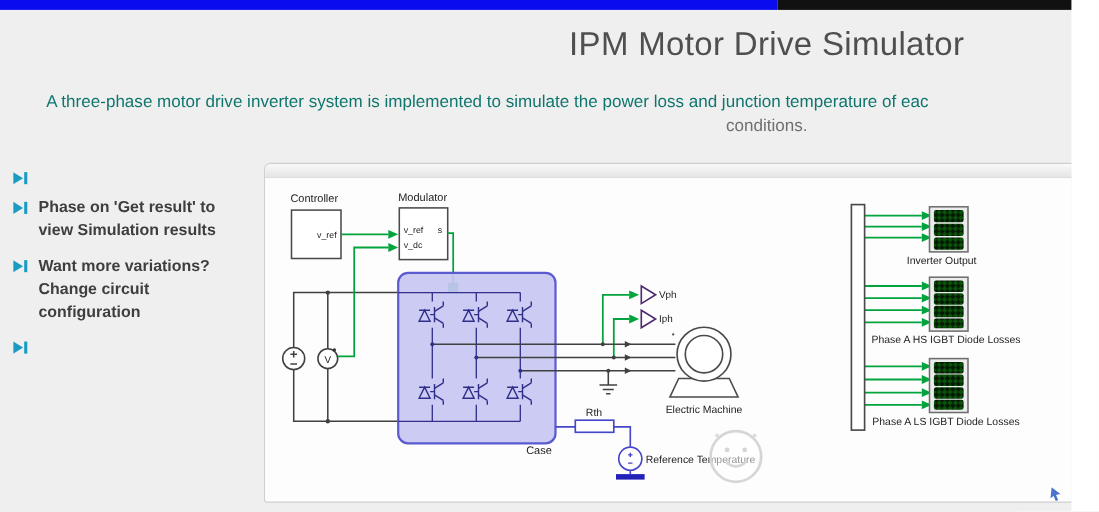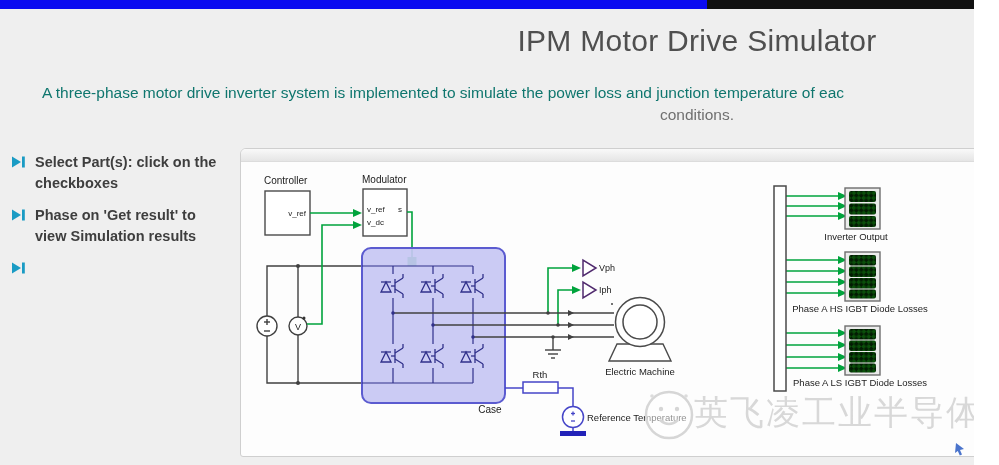--- a/index.html
+++ b/index.html
@@ -45,28 +45,34 @@
   <div class="page-title">IPM Motor Drive Simulator</div>
   <div class="subtitle-1">A three-phase motor drive inverter system is implemented to simulate the power loss and junction temperature of eac</div>
   <div class="subtitle-2">conditions.</div>
 
   <ul class="sidebar">
     <li>
       <svg class="bullet" width="14" height="12" viewBox="0 0 14 12">
           <polygon points="0,0.5 9,6 0,11.5" fill="#1a9bc4"></polygon>
           <rect x="10" y="0.5" width="2.8" height="11" fill="#1a9bc4"></rect>
         </svg>
-      <span>Select Part(s): click on the checkboxes</span>
     </li>
     <li>
       <svg class="bullet" width="14" height="12" viewBox="0 0 14 12">
           <polygon points="0,0.5 9,6 0,11.5" fill="#1a9bc4"></polygon>
           <rect x="10" y="0.5" width="2.8" height="11" fill="#1a9bc4"></rect>
         </svg>
       <span>Phase on 'Get result' to view Simulation results</span>
+    </li>
+    <li>
+      <svg class="bullet" width="14" height="12" viewBox="0 0 14 12">
+          <polygon points="0,0.5 9,6 0,11.5" fill="#1a9bc4"></polygon>
+          <rect x="10" y="0.5" width="2.8" height="11" fill="#1a9bc4"></rect>
+        </svg>
+      <span>Want more variations? Change circuit configuration</span>
     </li>
     <li>
       <svg class="bullet" width="14" height="12" viewBox="0 0 14 12">
           <polygon points="0,0.5 9,6 0,11.5" fill="#1a9bc4"></polygon>
           <rect x="10" y="0.5" width="2.8" height="11" fill="#1a9bc4"></rect>
         </svg>
     </li>
   </ul>
 
   <div class="panel">
@@ -271,19 +277,18 @@
   </div>
 
   <svg class="wm-face" width="58" height="58" viewBox="0 0 58 58">
     <circle cx="29" cy="27" r="23" fill="rgba(255,255,255,0.5)" stroke="#d6d6d6" stroke-width="2.5"></circle>
     <circle cx="21" cy="21" r="2.2" fill="#d6d6d6"></circle>
     <circle cx="37" cy="21" r="2.2" fill="#d6d6d6"></circle>
     <path d="M20 32 Q29 40 38 32" fill="none" stroke="#d6d6d6" stroke-width="2.5"></path>
     <circle cx="12" cy="8" r="1.8" fill="#dcdcdc"></circle>
     <circle cx="46" cy="8" r="1.8" fill="#dcdcdc"></circle>
   </svg>
-  <div class="watermark">英飞凌工业半导体</div>
 
   <svg class="grip" width="12" height="13" viewBox="0 0 12 13">
     <path d="M2 0 L10 6 L6 7 L8 11.5 L5.8 12.5 L3.8 8 L1 10 Z" fill="#4a74cc"></path>
   </svg>
 
 </div>
 
 </body></html>

